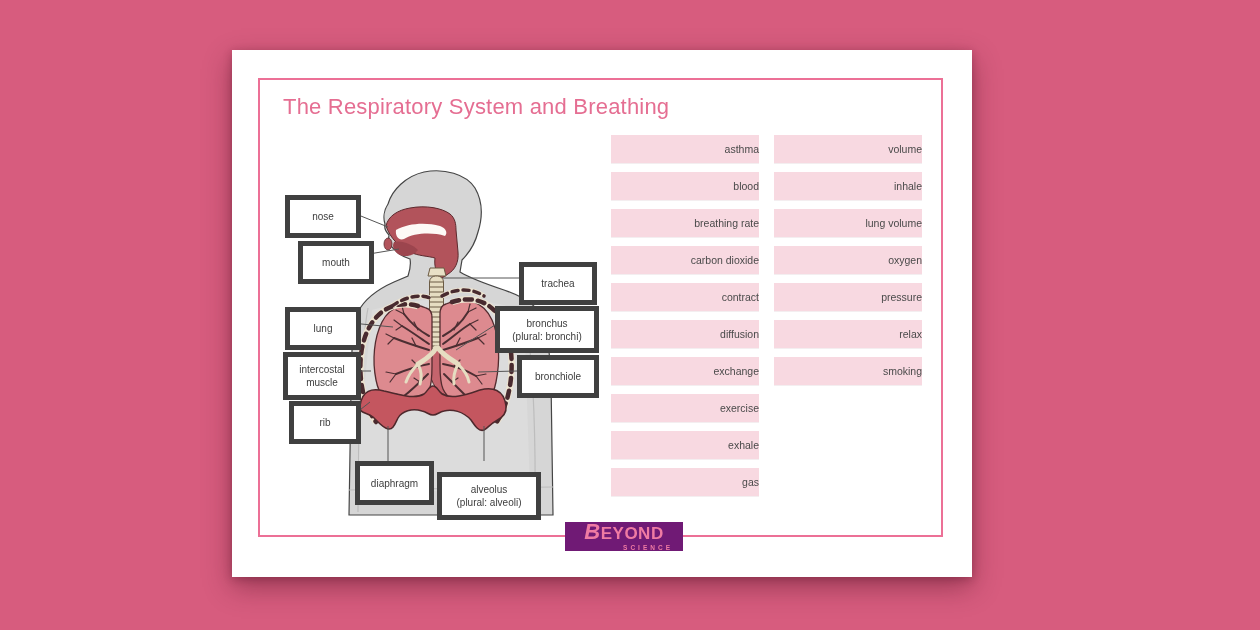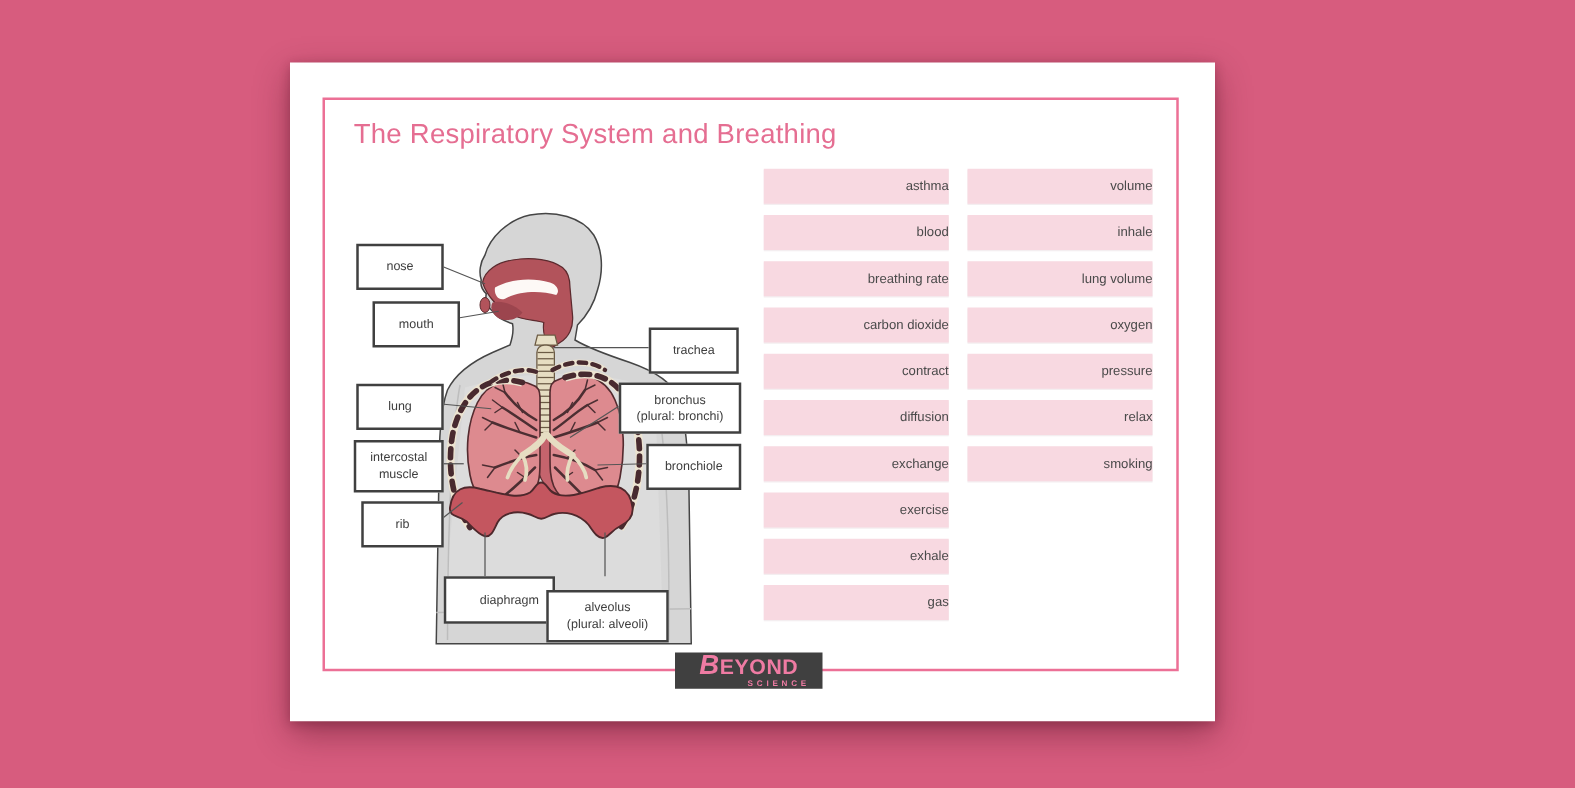--- a/index.html
+++ b/index.html
@@ -11,28 +11,28 @@
     border:2px solid #ec7096;pointer-events:none;}
   .title{position:absolute;left:51px;top:44px;font-size:22px;font-weight:400;
     color:#e56e92;letter-spacing:.2px;white-space:nowrap;}
   
   .wb-col{position:absolute;top:85px;width:148px;}
   .wb-col-1{left:379px;} .wb-col-2{left:542px;}
   .word-box{width:148px;height:28px;margin-bottom:9px;background:#f8d9e1;
     display:flex;align-items:center;justify-content:flex-end;
     font-size:10.5px;color:#4a4a4a;box-shadow:0 1px 0 rgba(120,40,60,.08);}
   
-  .label{position:absolute;background:#fff;border:2px solid #404040;z-index:2;
+  .label{position:absolute;background:#fff;border:5px solid #404040;z-index:2;
     display:flex;flex-direction:column;align-items:center;justify-content:center;
     font-size:10px;line-height:13px;color:#3d3d3d;text-align:center;}
   .label .l2:empty{display:none;}
   
   .diagram{position:absolute;left:40px;top:110px;width:320px;height:370px;z-index:1;}
   
-  .logo{position:absolute;left:308px;top:472px;width:110px;z-index:3;background:#404040;
+  .logo{position:absolute;left:333px;top:472px;width:110px;z-index:3;background:#701a75;
     text-align:center;padding:0 4px;}
   .logo-word{font-weight:bold;font-size:17px;line-height:20px;color:#ef7ba3;letter-spacing:.5px;}
   .logo-b{font-size:22px;font-style:italic;}
   .logo-sub{display:block;font-size:6.5px;font-weight:bold;letter-spacing:3px;color:#ef7ba3;
     text-align:right;padding-right:6px;margin-top:0;}
 </style>
 </head>
 <body>
 
 <div class="stage">
@@ -204,21 +204,21 @@
     <div class="label" style="left:51px;top:302px;width:68px;height:38px;">
       <span class="l1">intercostal</span>
         <span class="l2">muscle</span>
     </div>
     <div class="label" style="left:285px;top:305px;width:72px;height:33px;">
       <span class="l1">bronchiole</span>
     </div>
     <div class="label" style="left:57px;top:351px;width:62px;height:33px;">
       <span class="l1">rib</span>
     </div>
-    <div class="label" style="left:123px;top:411px;width:69px;height:34px;padding-left:16px;">
+    <div class="label" style="left:123px;top:411px;width:69px;height:34px;">
       <span class="l1">diaphragm</span>
     </div>
     <div class="label" style="left:205px;top:422px;width:94px;height:38px;">
       <span class="l1">alveolus</span>
         <span class="l2">(plural: alveoli)</span>
     </div>
 
     <div class="wb-col wb-col-1">
 
     <div class="word-box">

